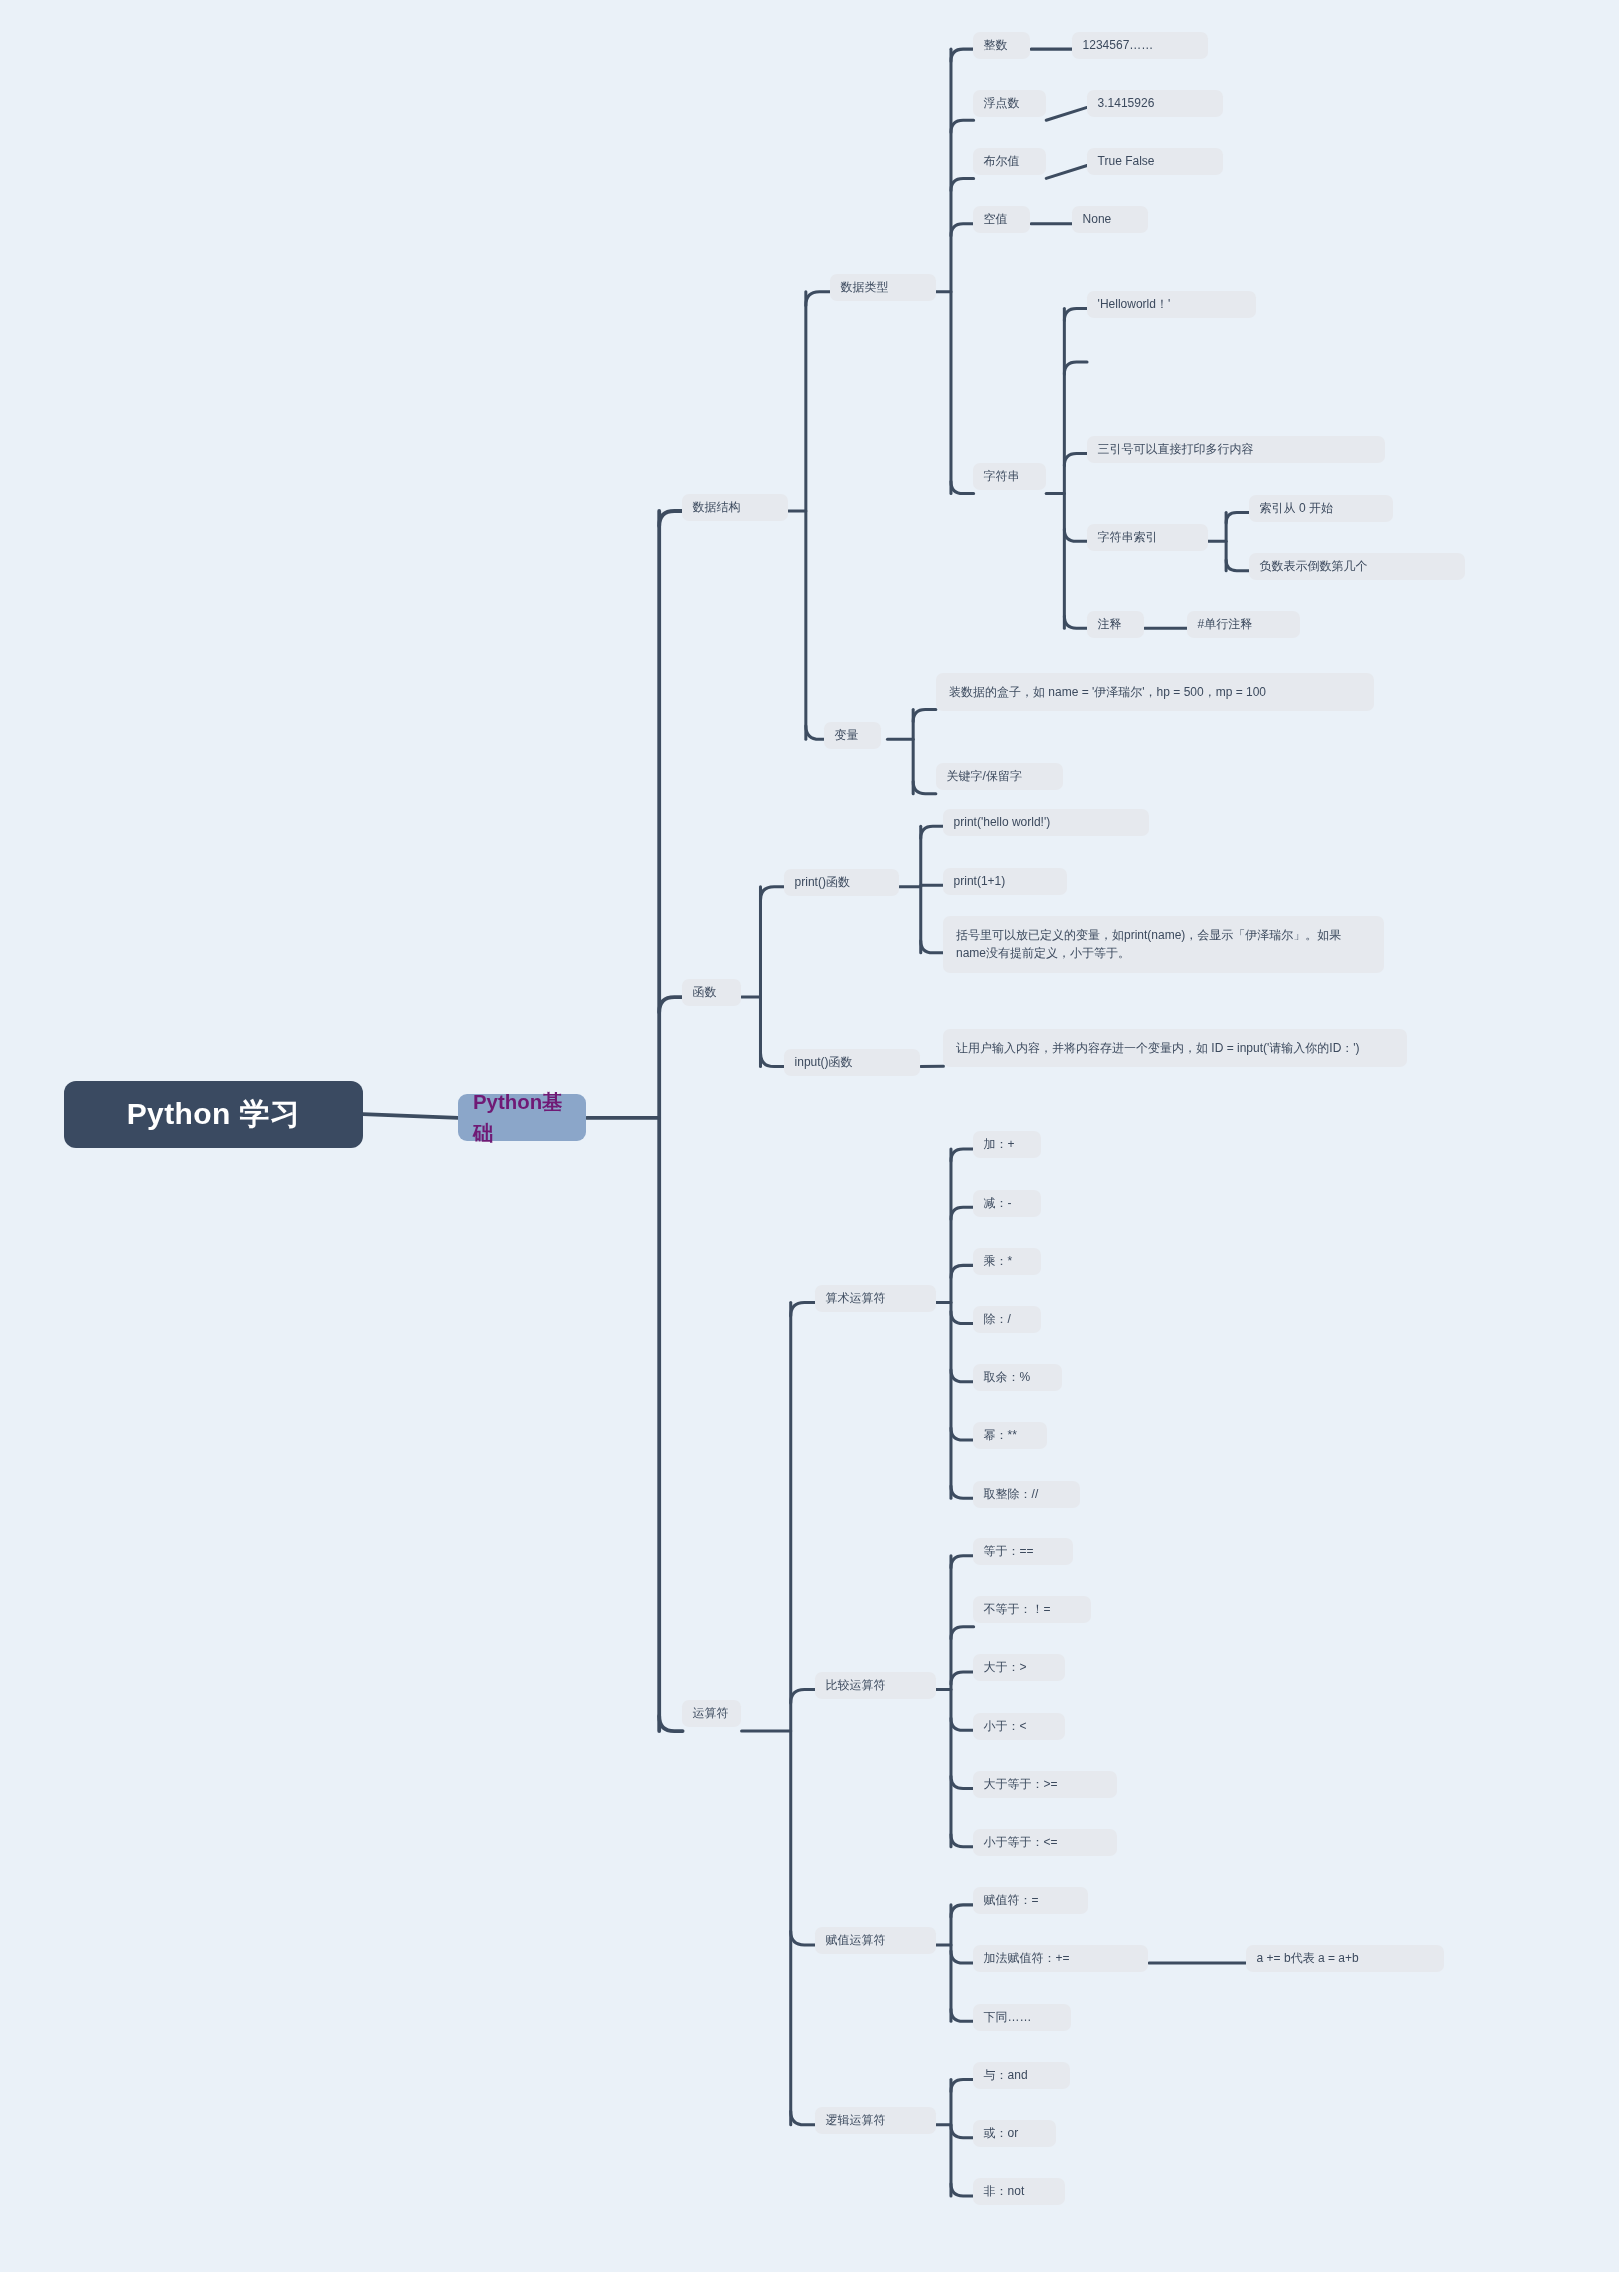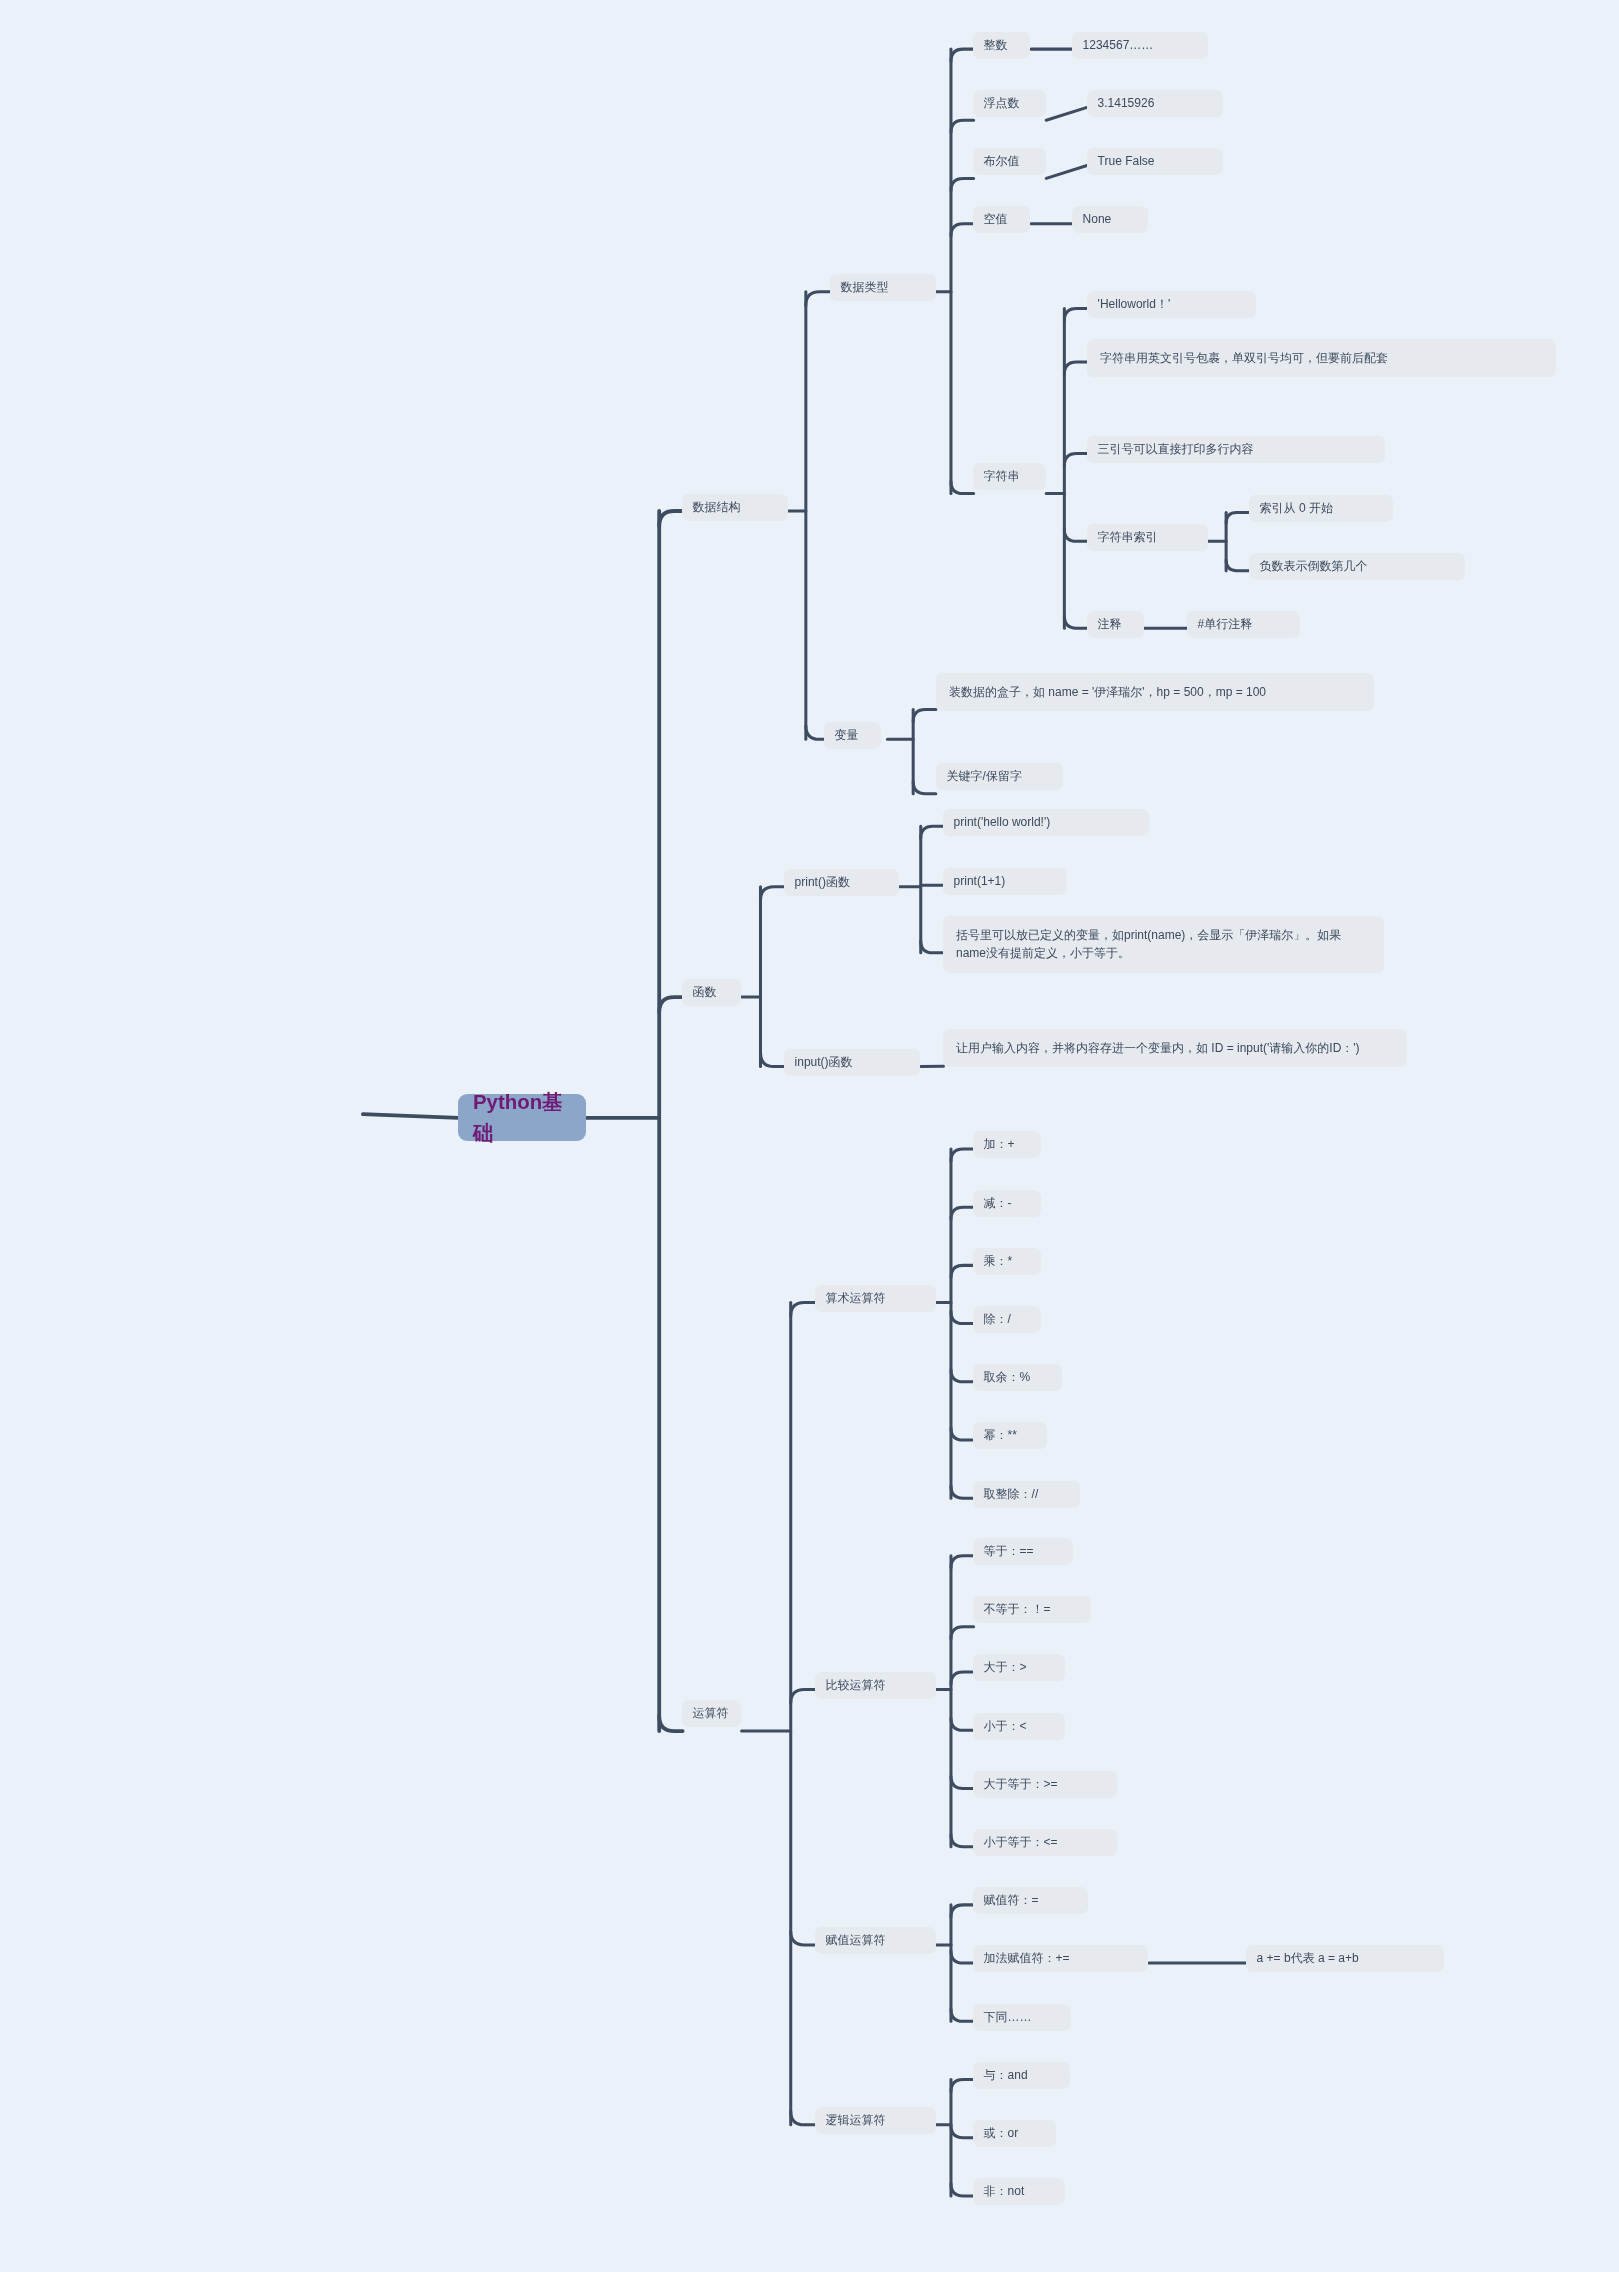--- a/index.html
+++ b/index.html
@@ -147,20 +147,21 @@
       <path d="M 1258 2581 Q 1258 2597 1274 2597 L 1288 2597" stroke="#3d4c60" stroke-width="4" fill="none" stroke-linecap="round" stroke-linejoin="round"></path>
       <path d="M 1258 2658 Q 1258 2674 1274 2674 L 1288 2674" stroke="#3d4c60" stroke-width="4" fill="none" stroke-linecap="round" stroke-linejoin="round"></path>
       <path d="M 1520 2597 L 1648 2597" stroke="#3d4c60" stroke-width="4" fill="none" stroke-linecap="round" stroke-linejoin="round"></path>
       <path d="M 1238 2811 L 1258 2811" stroke="#3d4c60" stroke-width="4" fill="none" stroke-linecap="round" stroke-linejoin="round"></path>
       <path d="M 1258 2751 L 1258 2905" stroke="#3d4c60" stroke-width="4" fill="none" stroke-linecap="round" stroke-linejoin="round"></path>
       <path d="M 1258 2767 Q 1258 2751 1274 2751 L 1288 2751" stroke="#3d4c60" stroke-width="4" fill="none" stroke-linecap="round" stroke-linejoin="round"></path>
       <path d="M 1258 2812 Q 1258 2828 1274 2828 L 1288 2828" stroke="#3d4c60" stroke-width="4" fill="none" stroke-linecap="round" stroke-linejoin="round"></path>
       <path d="M 1258 2889 Q 1258 2905 1274 2905 L 1288 2905" stroke="#3d4c60" stroke-width="4" fill="none" stroke-linecap="round" stroke-linejoin="round"></path>
     </svg>
 
+  <div class="node root" id="n-root" style="left: 64px; top: 1081px; width: 299px; height: 67px;">Python 学习</div>
 
   <div class="node lv1" id="n-lv1" style="left: 458px; top: 1094px; width: 128px; height: 47px;">Python基础</div>
 
   <div class="node chip" id="n-ds" style="left: 682px; top: 494px; width: 106px;">数据结构</div>
   <div class="node chip" id="n-fn" style="left: 682px; top: 979px; width: 59px;">函数</div>
   <div class="node chip" id="n-op" style="left: 682px; top: 1700px; width: 59px;">运算符</div>
 
   <div class="node chip" id="n-dt" style="left: 830px; top: 274px; width: 106px;">数据类型</div>
 
   <div class="node chip" id="n-t-int" style="left: 973px; top: 32px; width: 57px;">整数</div>
@@ -170,21 +171,20 @@
   <div class="node chip" id="n-v-float" style="left: 1087px; top: 90px; width: 136px;">3.1415926</div>
 
   <div class="node chip" id="n-t-bool" style="left: 973px; top: 148px; width: 73px;">布尔值</div>
   <div class="node chip" id="n-v-bool" style="left: 1087px; top: 148px; width: 136px;">True False</div>
 
   <div class="node chip" id="n-t-none" style="left: 973px; top: 206px; width: 57px;">空值</div>
   <div class="node chip" id="n-v-none" style="left: 1072px; top: 206px; width: 76px;">None</div>
 
   <div class="node chip" id="n-str" style="left: 973px; top: 463px; width: 73px;">字符串</div>
   <div class="node chip" id="n-s-hello" style="left: 1087px; top: 291px; width: 169px;">'Helloworld！'</div>
-  <div class="node chip multi" id="n-s-quote" style="left: 1087px; top: 339px; width: 469px;">字符串用英文引号包裹，单双引号均可，但要前后配套</div>
   <div class="node chip" id="n-s-triple" style="left: 1087px; top: 436px; width: 298px;">三引号可以直接打印多行内容</div>
 
   <div class="node chip" id="n-si" style="left: 1087px; top: 524px; width: 121px;">字符串索引</div>
   <div class="node chip" id="n-si-0" style="left: 1249px; top: 495px; width: 144px;">索引从 0 开始</div>
   <div class="node chip" id="n-si-neg" style="left: 1249px; top: 553px; width: 216px;">负数表示倒数第几个</div>
 
   <div class="node chip" id="n-cmt" style="left: 1087px; top: 611px; width: 57px;">注释</div>
   <div class="node chip" id="n-v-cmt" style="left: 1187px; top: 611px; width: 113px;">#单行注释</div>
 
   <div class="node chip" id="n-var" style="left: 824px; top: 722px; width: 57px;">变量</div>

